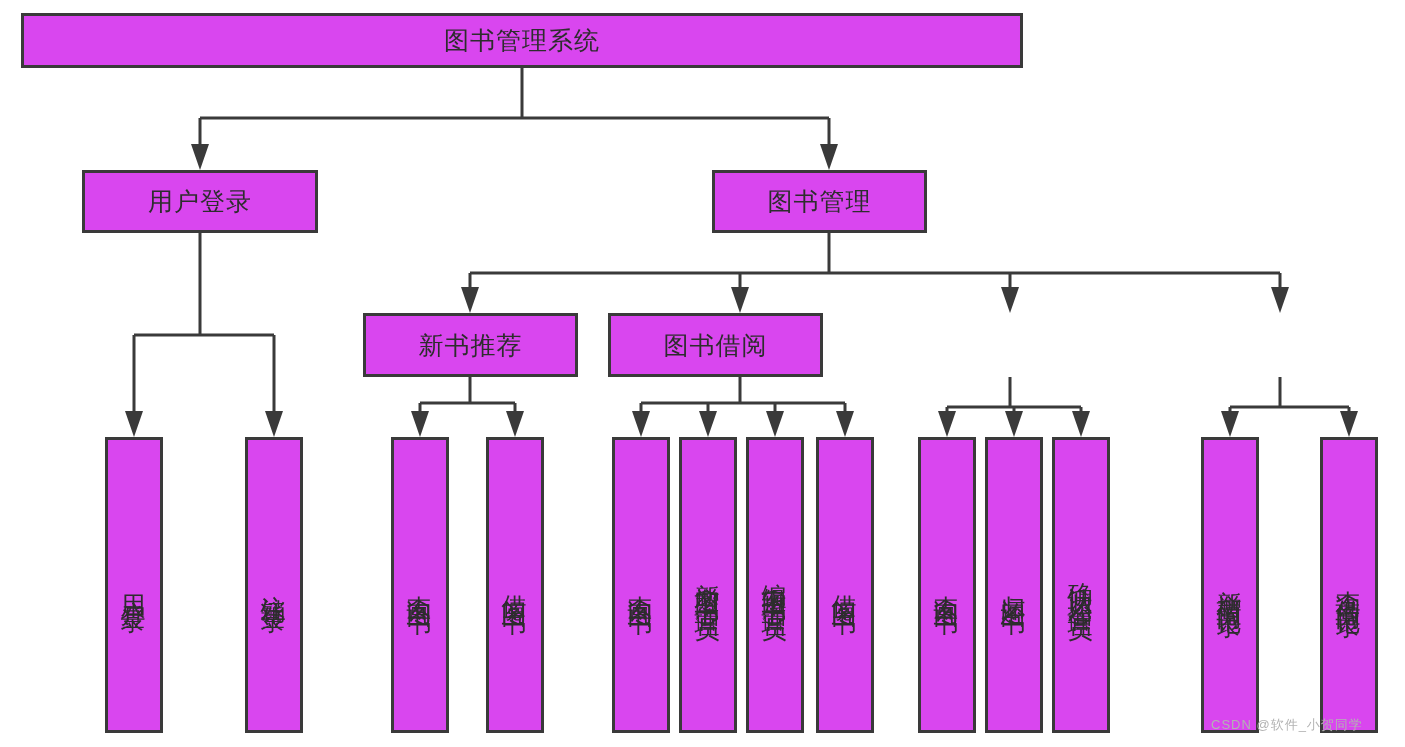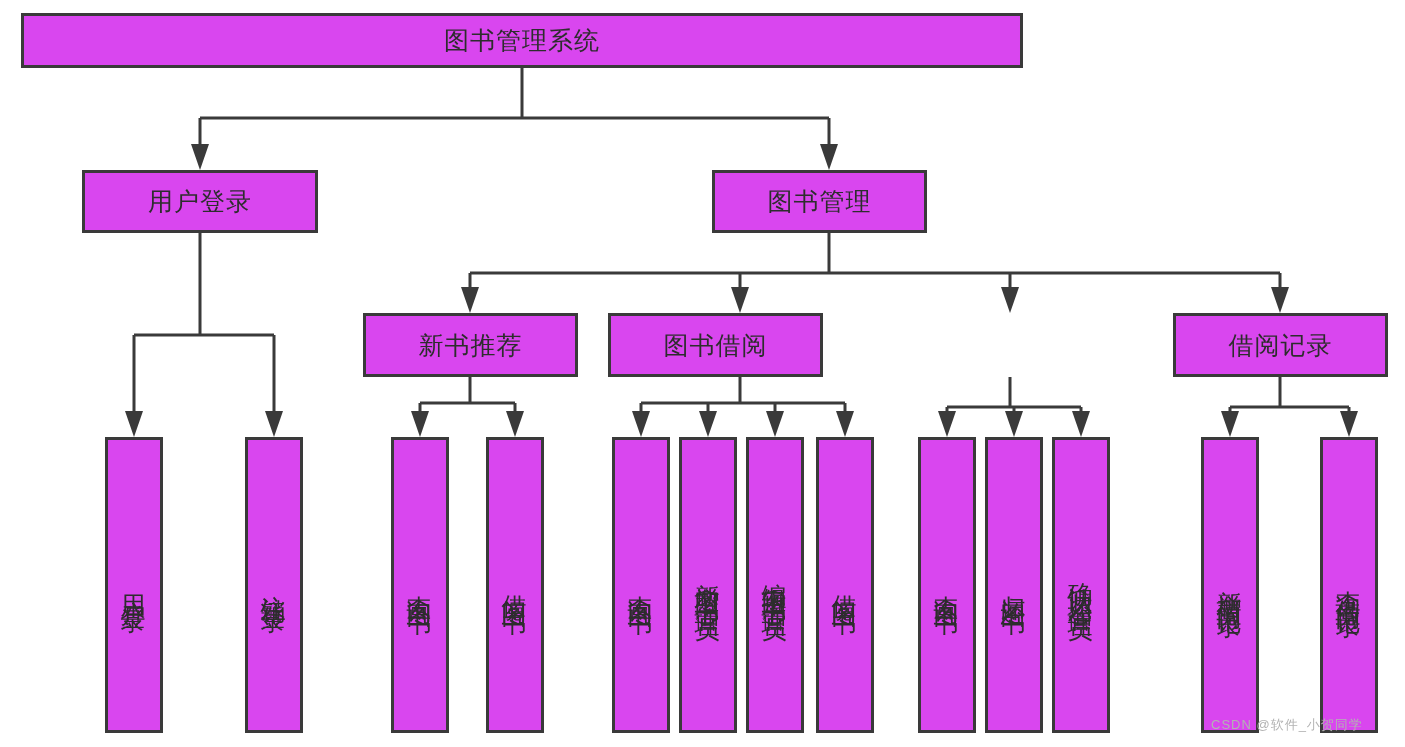--- a/index.html
+++ b/index.html
@@ -101,23 +101,20 @@
   <div class="box" style="left:712px;top:170px;width:215px;height:63px">
     <span>图书管理</span>
   </div>
 
   <div class="box" style="left:363px;top:313px;width:215px;height:64px">
     <span>新书推荐</span>
   </div>
   <div class="box" style="left:608px;top:313px;width:215px;height:64px">
     <span>图书借阅</span>
   </div>
-  <div class="box" style="left:1173px;top:313px;width:215px;height:64px">
-    <span>借阅记录</span>
-  </div>
 
   <div class="box vbox" style="left:105px;top:437px;width:58px;height:296px">
     <span>用户登录</span>
   </div>
   <div class="box vbox" style="left:245px;top:437px;width:58px;height:296px">
     <span>注销登录</span>
   </div>
   <div class="box vbox" style="left:391px;top:437px;width:58px;height:296px">
     <span>查询图书</span>
   </div>

